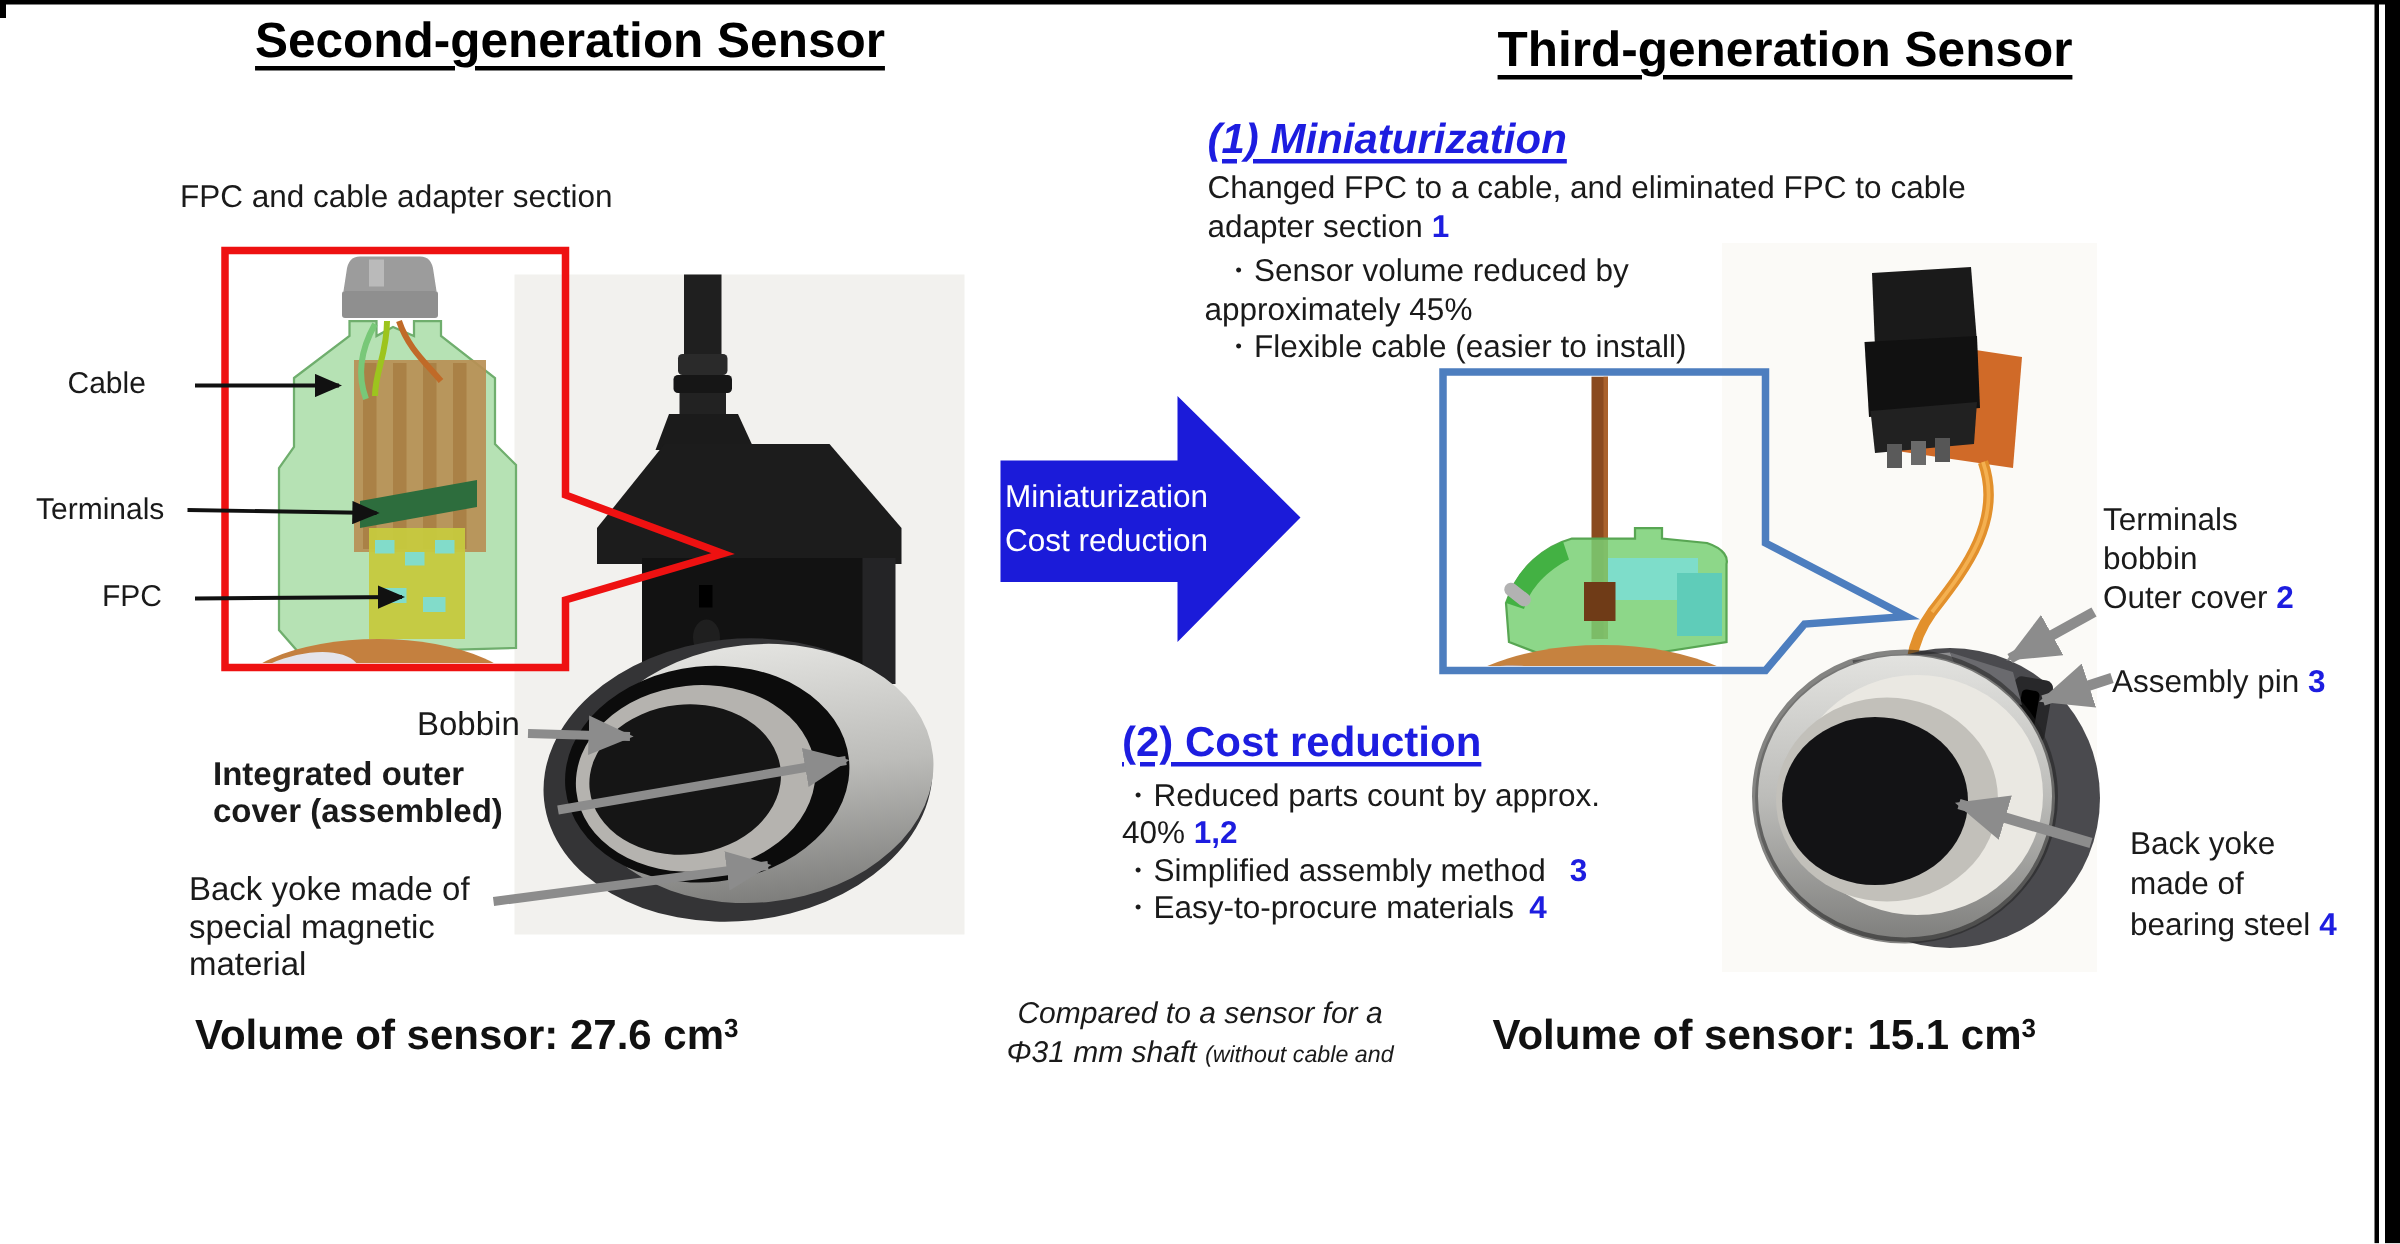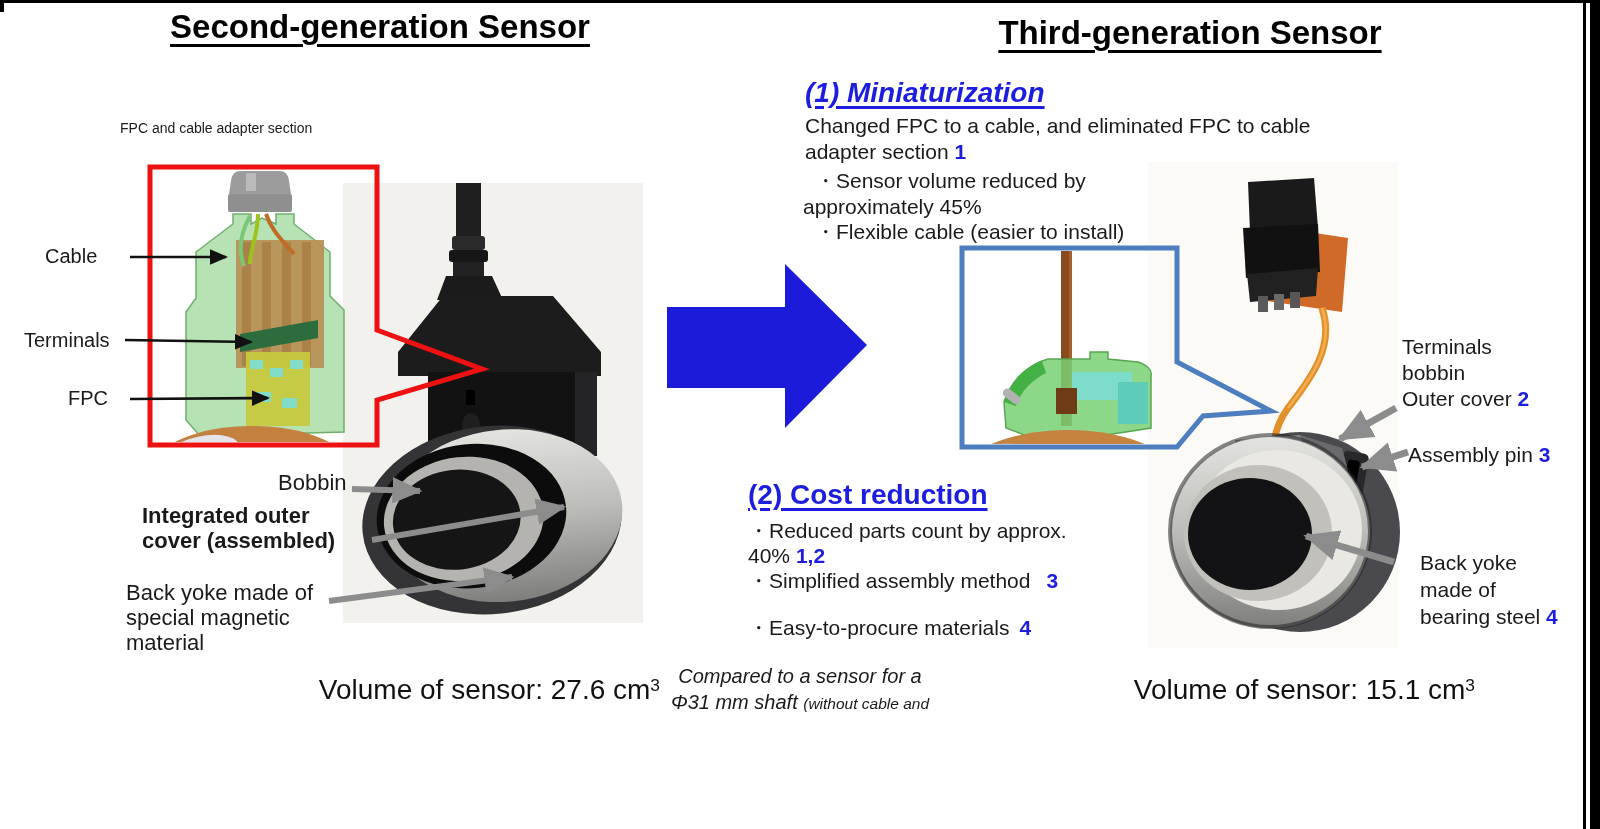--- a/index.html
+++ b/index.html
@@ -9,24 +9,24 @@
   .gfx{position:absolute;left:0;top:0;}
   .t{position:absolute;white-space:nowrap;}
   .title{font-size:33px;font-weight:bold;color:#000;text-align:center;
          text-decoration:underline;text-decoration-thickness:2.5px;text-underline-offset:6px;}
   .hblue{font-size:28px;font-weight:bold;color:var(--blue);
          text-decoration:underline;text-decoration-thickness:2.5px;text-underline-offset:4px;}
   .body21{font-size:21px;line-height:26px;text-align:right;}
   .ref{color:var(--blue);font-weight:bold;}
   .refgap{margin-left:16px;}
   .refgap2{margin-left:10px;}
-  .cap20{font-size:14px;}
+  .cap20{font-size:21px;}
   .lbl20{font-size:20px;}
   .lbl22{font-size:22px;line-height:25px;}
-  .vol{font-size:28px;font-weight:normal;color:#111;text-align:right;}
+  .vol{font-size:28px;font-weight:bold;color:#111;text-align:left;}
   .vol sup{font-size:0.62em;vertical-align:0.45em;}
   .arrowtext{color:#ffffff;font-size:21px;line-height:29px;}
   .note{font-size:20px;line-height:26px;text-align:center;color:#1a1a1a;}
   .note .small{font-size:15.5px;}
   .rlbl{font-size:21px;line-height:26px;}
   
   .frame-top{position:absolute;left:0;top:0;width:1600px;height:3px;background:#000;}
   .frame-tick{position:absolute;left:0;top:0;width:4px;height:12px;background:#000;}
   .frame-line{position:absolute;left:1583px;top:0;width:3px;height:829px;background:#000;}
   .frame-bar{position:absolute;left:1590px;top:0;width:10px;height:829px;background:#000;}
@@ -190,38 +190,42 @@
     <span style="display:block">cover (assembled)</span>
   </div>
   <div class="t lbl22" style="left:126px;top:580px;">
     <span style="display:block">Back yoke made of</span>
     <span style="display:block">special magnetic</span>
     <span style="display:block">material</span>
   </div>
 
   <div class="t vol" style="left:130px;top:674px;width:530px;"><span>Volume of sensor: 27.6 cm</span><sup>3</sup></div>
 
+  <div class="t arrowtext" style="left:670px;top:317px;">
+    <span style="display:block">Miniaturization</span>
+    <span style="display:block">Cost reduction</span>
+  </div>
 
   <div class="t note" style="left:645px;top:663px;width:310px;font-style:italic;">
     <span style="display:block">Compared to a sensor for a</span>
     <span style="display:block"><span>Φ31 mm shaft </span><span class="small">(without cable and</span></span>
   </div>
 
   <div class="t hblue" style="left:805px;top:77px;font-style:italic;">(1) Miniaturization</div>
   <div class="t body21" style="left:805px;top:113px;">Changed FPC to a cable, and eliminated FPC to cable</div>
   <div class="t body21" style="left:805px;top:139px;"><span>adapter section </span><span class="ref">1</span></div>
   <div class="t body21" style="left:815px;top:168px;">・Sensor volume reduced by</div>
   <div class="t body21" style="left:803px;top:194px;">approximately 45%</div>
   <div class="t body21" style="left:815px;top:219px;">・Flexible cable (easier to install)</div>
 
   <div class="t hblue" style="left:748px;top:479px;">(2) Cost reduction</div>
   <div class="t body21" style="left:748px;top:518px;">・Reduced parts count by approx.</div>
   <div class="t body21" style="left:748px;top:543px;"><span>40% </span><span class="ref">1,2</span></div>
   <div class="t body21" style="left:748px;top:568px;"><span>・Simplified assembly method</span><span class="ref refgap">3</span></div>
-  <div class="t body21" style="left:748px;top:593px;margin-top:22px;"><span>・Easy-to-procure materials</span><span class="ref refgap2">4</span></div>
+  <div class="t body21" style="left:748px;top:593px;"><span>・Easy-to-procure materials</span><span class="ref refgap2">4</span></div>
 
   <div class="t rlbl" style="left:1402px;top:334px;">
     <span style="display:block">Terminals</span>
     <span style="display:block">bobbin</span>
     <span style="display:block"><span>Outer cover </span><span class="ref">2</span></span>
   </div>
   <div class="t rlbl" style="left:1408px;top:442px;"><span>Assembly pin </span><span class="ref">3</span></div>
   <div class="t rlbl" style="left:1420px;top:549px;line-height:27px;">
     <span style="display:block">Back yoke</span>
     <span style="display:block">made of</span>

